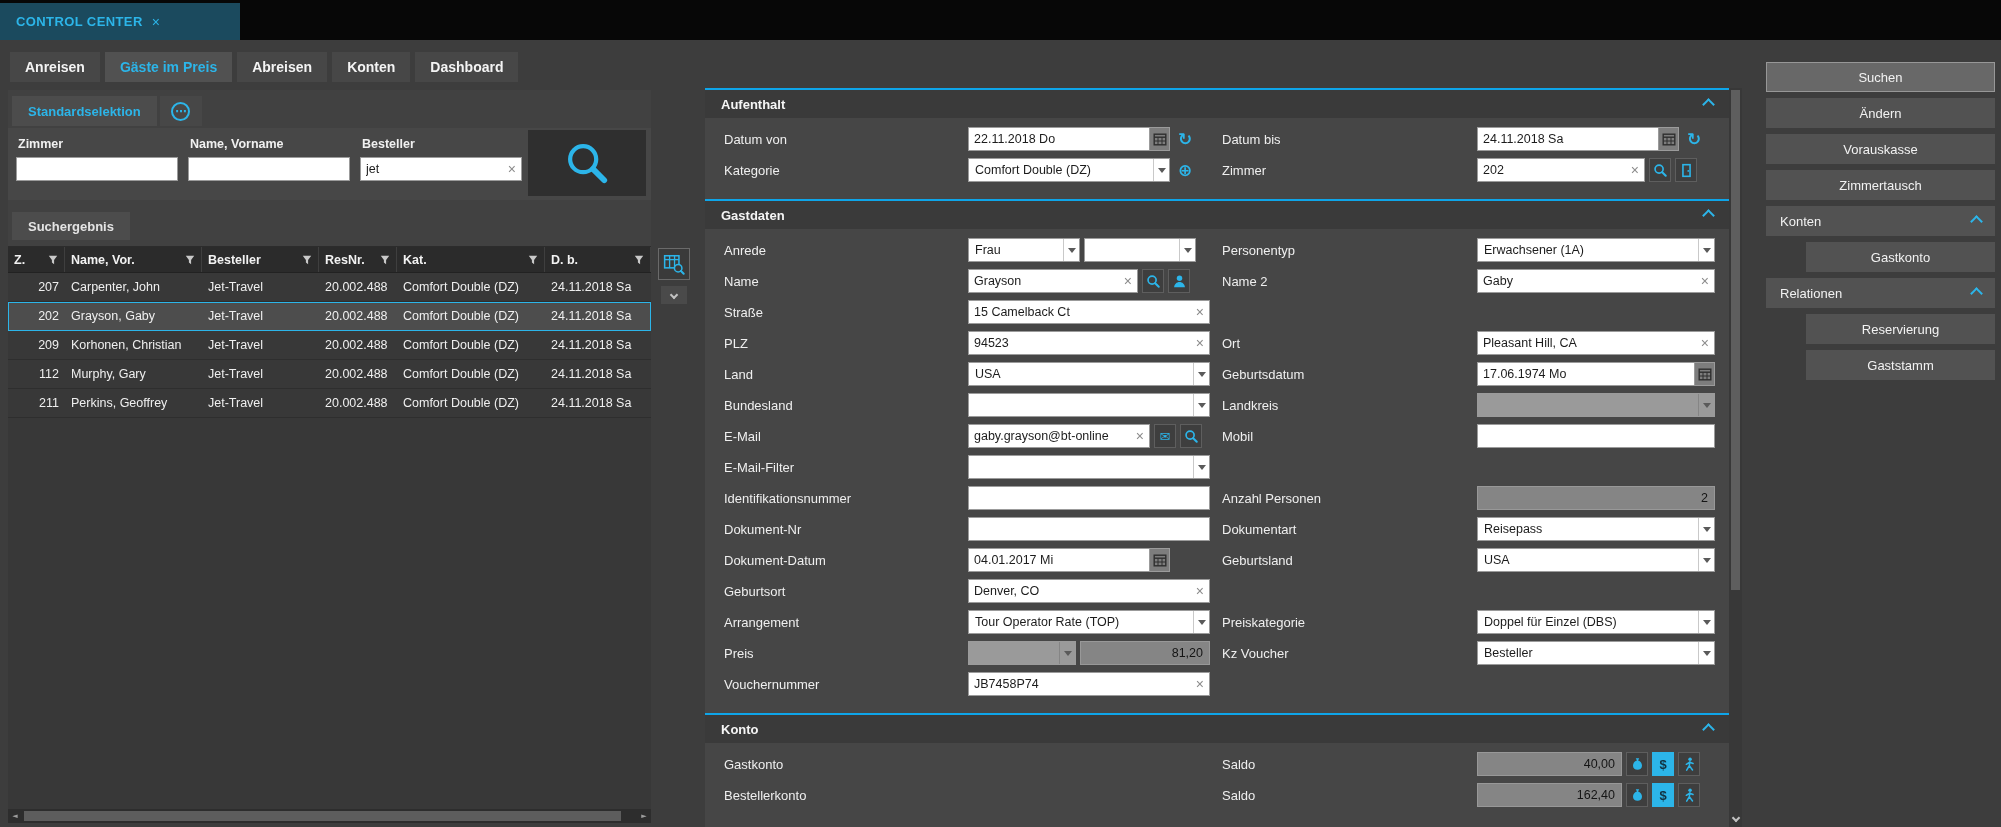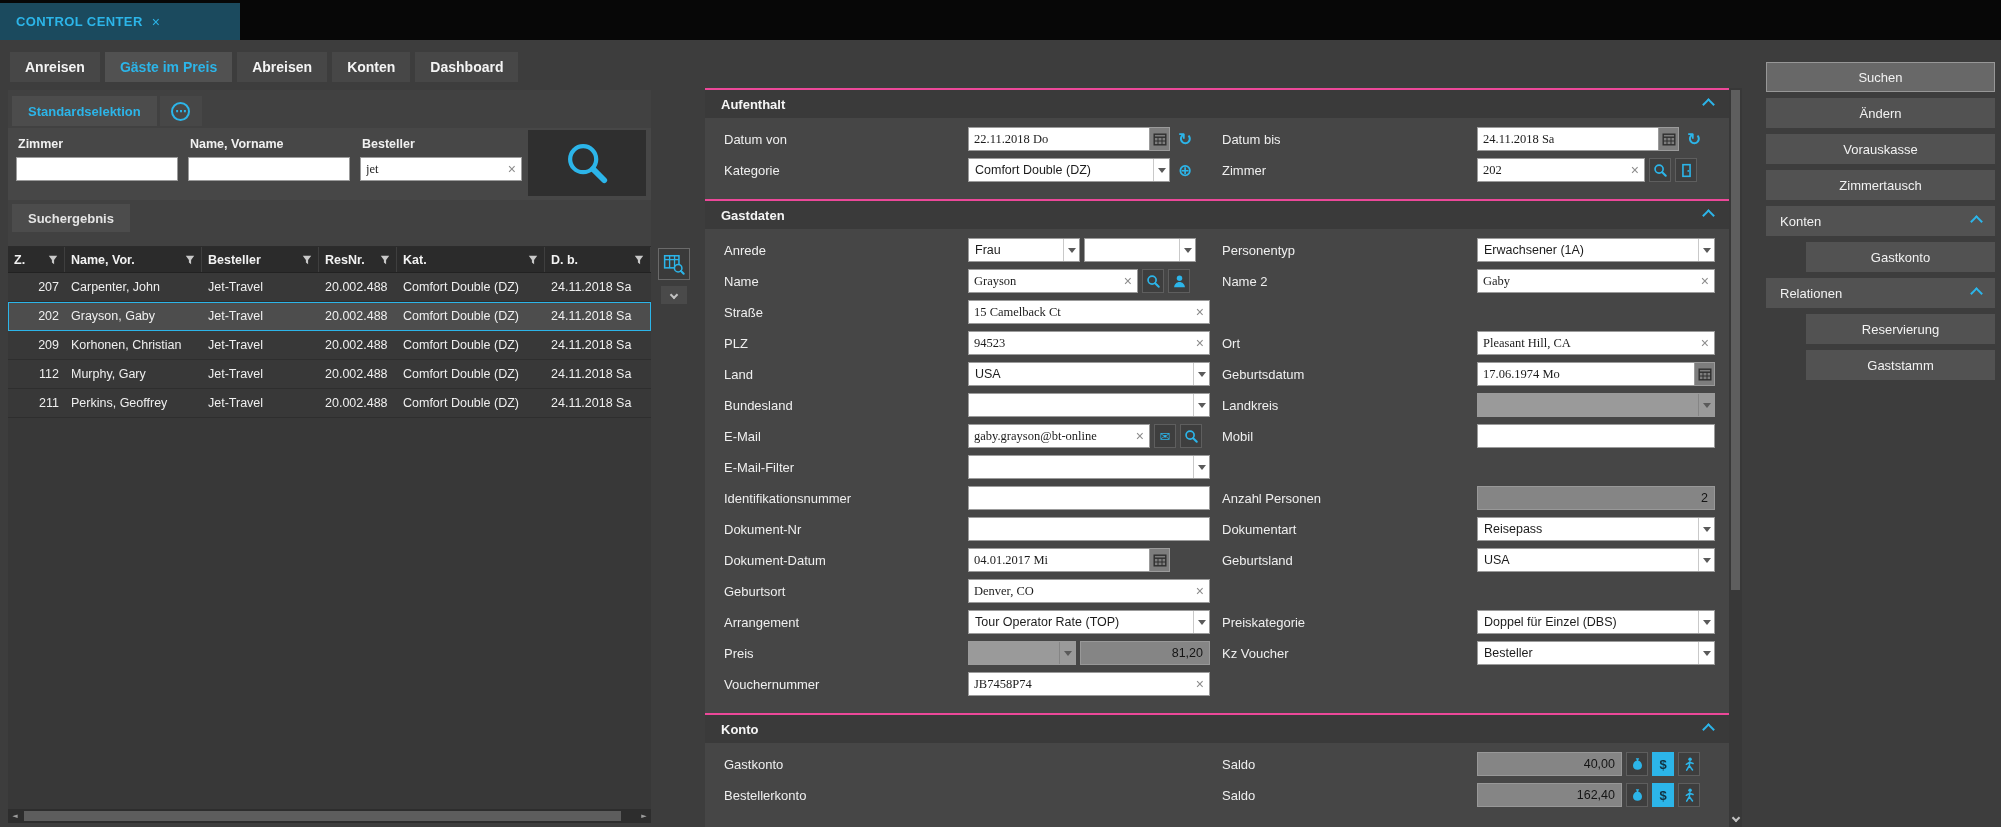--- a/index.html
+++ b/index.html
@@ -13,42 +13,42 @@
 .mtab.active{background:#515151;color:#2cb5e9}
 
 .lpanel{position:absolute;left:8px;top:90px;width:643px;height:733px;background:#414141}
 .seltabs{position:absolute;left:4px;top:6px;display:flex;gap:3px;height:30px}
 .seltab{background:#4c4c4c;color:#2cb5e9;font-weight:bold;font-size:13px;display:flex;align-items:center;padding:0 16px}
 .seltab-icon{background:#474747;width:42px;display:flex;align-items:center;justify-content:center}
 .dots-circle{width:19px;height:19px;border:2px solid #2cb5e9;border-radius:50%;color:#2cb5e9;font-size:11px;font-weight:bold;display:flex;align-items:center;justify-content:center;line-height:1;font-family:"DejaVu Sans",sans-serif}
 .searcharea{position:absolute;left:0;top:38px;width:643px;height:72px;background:#474747}
 .slbl{position:absolute;top:9px;font-size:12.5px;font-weight:bold;color:#f0f0f0}
 .sfield{position:absolute;top:29px;height:24px;background:#fff;border:1px solid #9b9b9b;display:flex;align-items:center}
-.sfield input,.tf input{border:0;outline:0;background:transparent;flex:1;min-width:0;padding:0 5px;font-size:12.5px;font-family:Liberation Serif, serif;color:#1c1c1c}
+.sfield input,.tf input{border:0;outline:0;background:transparent;flex:1;min-width:0;padding:0 5px;font-size:12.5px;font-family:Liberation Sans, sans-serif;color:#1c1c1c}
 .clear{color:#8b8b8b;font-size:14px;padding:0 5px;line-height:1}
 .searchbtn{position:absolute;left:520px;top:2px;width:118px;height:66px;background:#2f2f2f;display:flex;align-items:center;justify-content:center}
-.restab{position:absolute;left:4px;top:114px;height:28px;background:#4c4c4c;color:#e4e4e4;font-weight:bold;font-size:13px;display:flex;align-items:center;padding:0 16px}
+.restab{position:absolute;left:4px;top:122px;height:28px;background:#4c4c4c;color:#e4e4e4;font-weight:bold;font-size:13px;display:flex;align-items:center;padding:0 16px}
 .tablewrap{position:absolute;left:0;top:156px;width:643px;bottom:14px;background:#383838;border-top:1px solid #2c2c2c}
 .thead{display:flex;height:26px;background:#2b2b2b;border-bottom:1px solid #222}
 .th{display:flex;align-items:center;justify-content:space-between;padding:0 6px;font-size:12.5px;font-weight:bold;color:#f2f2f2;border-right:1px solid #3f3f3f}
 .c1{width:57px}.c2{width:137px}.c3{width:117px}.c4{width:78px}.c5{width:148px}.c6{flex:1}
 .trow{display:flex;height:29px;border-bottom:1px solid #2e2e2e;background:#383838}
 .trow.selected{background:#4d4d4d;outline:1px solid #2cb5e9;outline-offset:-1px}
 .td{display:flex;align-items:center;padding:0 6px;font-size:12.5px;color:#efefef;overflow:hidden;white-space:nowrap}
 .td.num{justify-content:flex-end}
 .hscroll{position:absolute;left:0;bottom:0;width:643px;height:14px;background:#2d2d2d;display:flex;align-items:center}
 .sarr{width:14px;text-align:center;font-size:7px;color:#9d9d9d;font-family:"DejaVu Sans",sans-serif}
 .htrack{flex:1;height:100%;position:relative}
 .hthumb{position:absolute;left:2px;top:2px;bottom:2px;width:97%;background:#5d5d5d}
 .ttools{position:absolute;left:657px;top:248px;width:34px;display:flex;flex-direction:column;gap:6px;align-items:center}
 .toolbtn{width:32px;height:32px;border:1px solid #6a6a6a;background:#3a3a3a;display:flex;align-items:center;justify-content:center}
 .toolbtn2{width:26px;height:18px;background:#4a4a4a;display:flex;align-items:center;justify-content:center}
 
 .mpanel{position:absolute;left:705px;top:88px;width:1024px;height:739px;background:#464646;overflow:hidden}
-.sech{height:29px;background:#3a3a3a;border-top:2px solid #ec4899;display:flex;align-items:center;justify-content:space-between;padding:14px 16px}
+.sech{height:29px;background:#3a3a3a;border-top:2px solid #0ea5e9;display:flex;align-items:center;justify-content:space-between;padding:14px 16px}
 .secht{font-size:13px;font-weight:bold;color:#f5f5f5}
 .secb{padding:9px 14px 10px 19px}
 .frow{display:flex;align-items:center;height:24px;margin-bottom:7px}
 .l1{width:244px;font-size:13px;color:#efefef}
 .fa1{width:242px;display:flex;align-items:center;gap:4px}
 .l2{width:267px;padding-left:12px;font-size:13px;color:#efefef}
 .fa2{width:238px;display:flex;align-items:center;gap:4px}
 .tf{height:24px;background:#fff;border:1px solid #9b9b9b;display:flex;align-items:center;flex:1;min-width:0}
 .calb{width:20px;height:22px;background:#7d7d7d;display:flex;align-items:center;justify-content:center;border-left:1px solid #9b9b9b;flex:none}
 .cyicon{width:22px;text-align:center;color:#2cb5e9;font-size:17px;font-weight:bold;font-family:"DejaVu Sans",sans-serif;line-height:1;flex:none}

